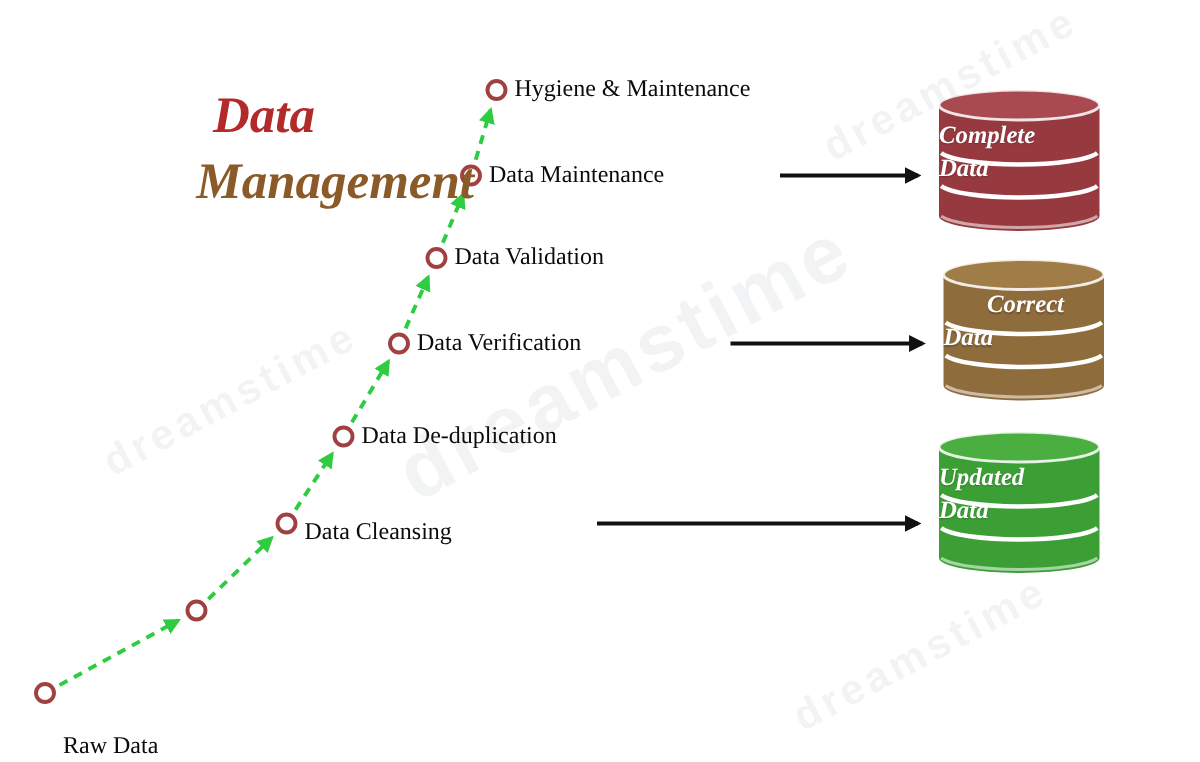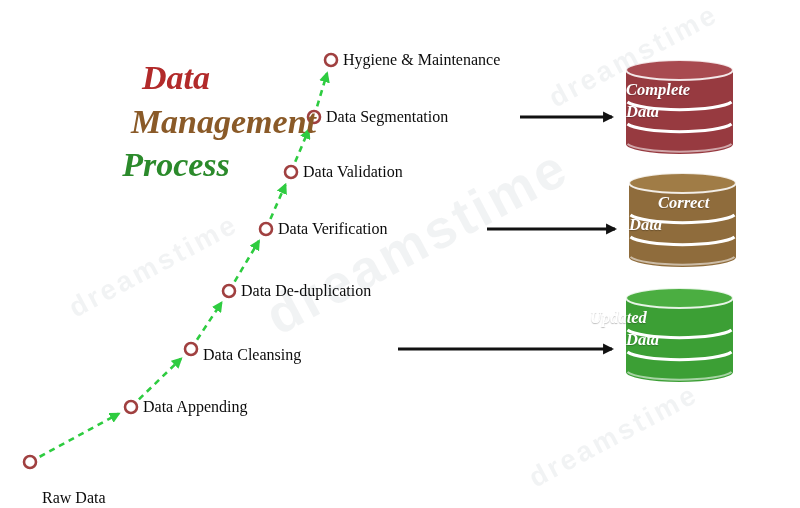--- a/index.html
+++ b/index.html
@@ -82,37 +82,35 @@
         <path d="M1.5,84 A53.5,10 0 0 0 105.5,84" fill="none" stroke="rgba(255,255,255,0.55)" stroke-width="2"></path>
         <path d="M1.5,42 A53.5,10 0 0 0 105.5,42" fill="none" stroke="#ffffff" stroke-width="3"></path>
         <path d="M1.5,64 A53.5,10 0 0 0 105.5,64" fill="none" stroke="#ffffff" stroke-width="3"></path>
         <ellipse cx="53.5" cy="10" rx="53.5" ry="10" fill="#4bae41" stroke="rgba(255,255,255,0.85)" stroke-width="2"></ellipse>
       </g>
     </svg>
 
   <div class="title">
     <div class="t-line" style="color: rgb(178, 42, 42);">Data</div>
     <div class="t-line" style="color: rgb(138, 90, 40); text-align: right;">Management</div>
-    <div class="t-line" style="color: rgb(43, 138, 43);">Process</div>
   </div>
 
   <div class="step-label" style="left: 42px; top: 449px; margin-top: 36px;">Raw Data</div>
-  <div class="step-label" style="left: 143px; top: 394px;">Data Appending</div>
   <div class="step-label" style="left: 203px; top: 342px;">Data Cleansing</div>
   <div class="step-label" style="left: 241px; top: 278px;">Data De-duplication</div>
   <div class="step-label" style="left: 303px; top: 159px;">Data Validation</div>
   <div class="step-label" style="left: 278px; top: 216px;">Data Verification</div>
-  <div class="step-label" style="left: 326px; top: 104px;">Data Segmentation</div>
+  <div class="step-label" style="left: 326px; top: 104px;">Data Maintenance</div>
   <div class="step-label" style="left: 343px; top: 47px;">Hygiene &amp; Maintenance</div>
 
   <div class="cyl-line" style="left: 626px; top: 79px;">Complete</div>
   <div class="cyl-line" style="left: 626px; top: 101px;">Data</div>
   <div class="cyl-line" style="left: 629px; top: 192px; padding-left: 29px;">Correct</div>
   <div class="cyl-line" style="left: 629px; top: 214px;">Data</div>
-  <div class="cyl-line" style="left: 590px; top: 307px;">Updated</div>
+  <div class="cyl-line" style="left: 626px; top: 307px;">Updated</div>
   <div class="cyl-line" style="left: 626px; top: 329px;">Data</div>
 
   <span class="wm wm-center">dreamstime</span>
   <span class="wm wm-a">dreamstime</span>
   <span class="wm wm-b">dreamstime</span>
   <span class="wm wm-c">dreamstime</span>
 
 </div>
 
 </body></html>

